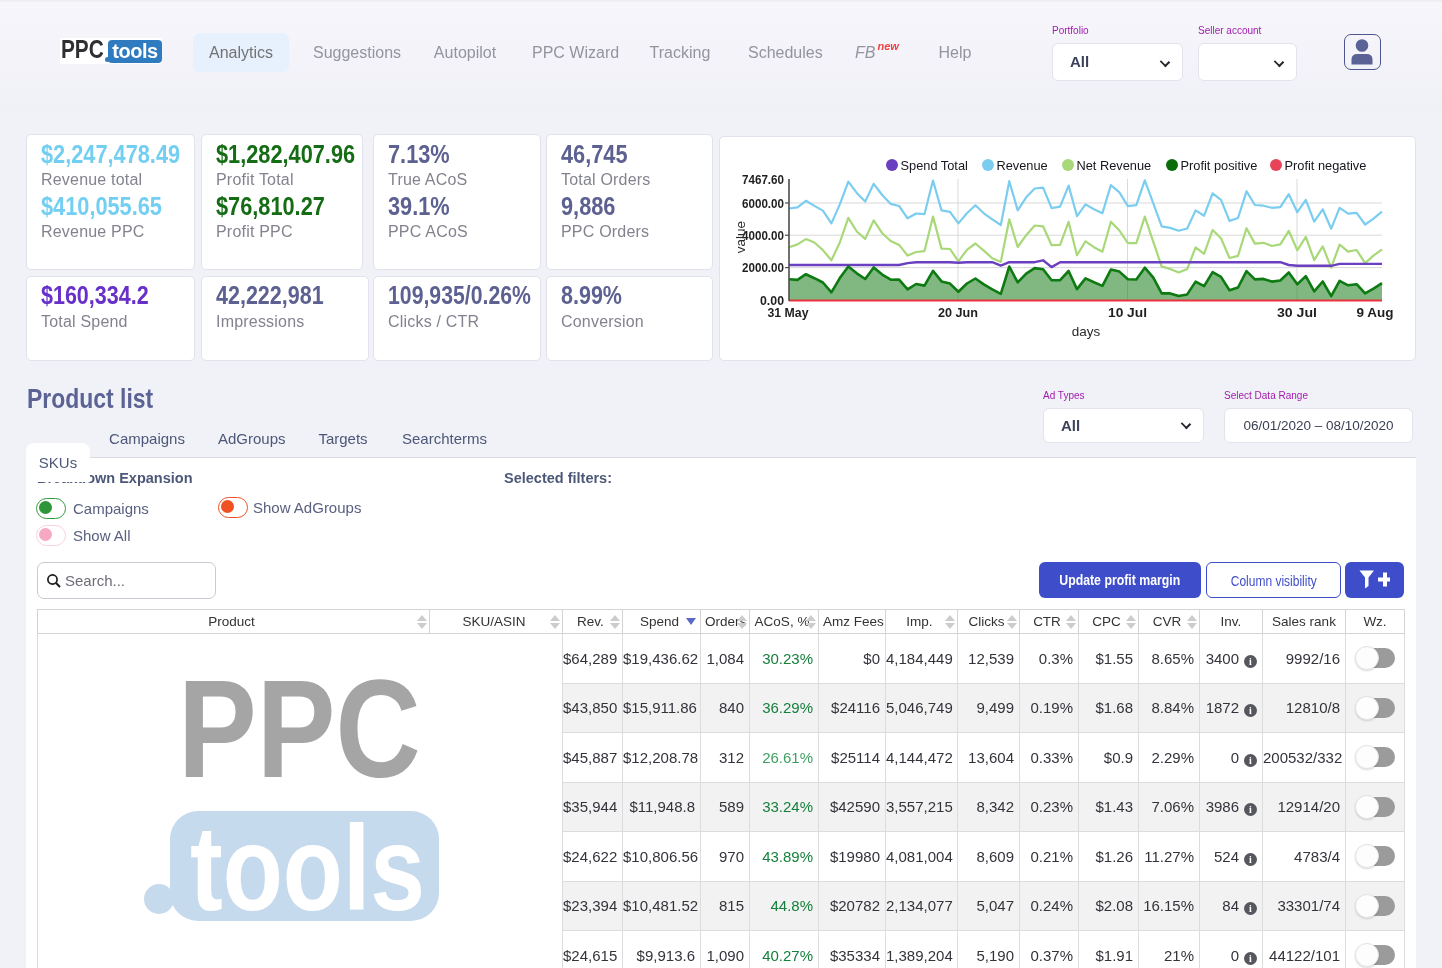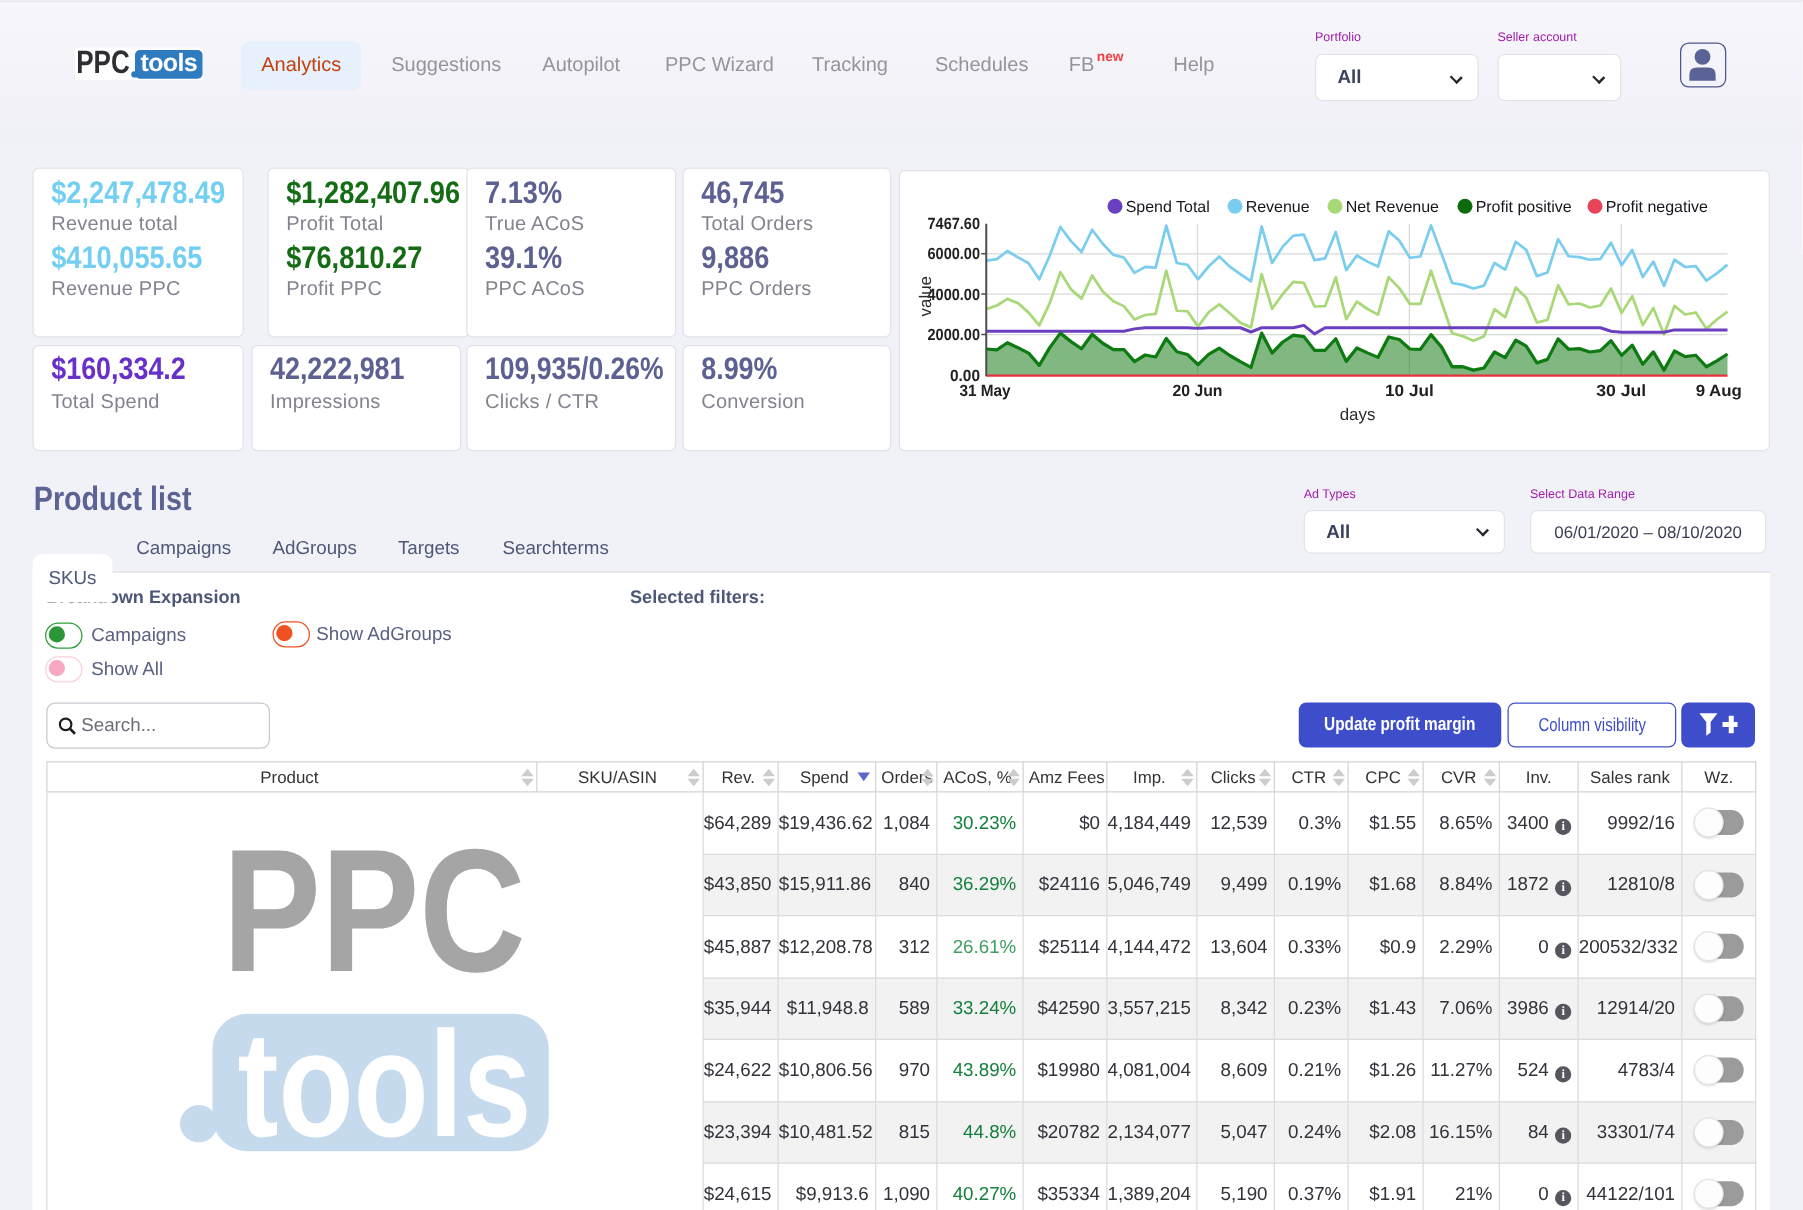--- a/index.html
+++ b/index.html
@@ -10,21 +10,21 @@
 
 #topline { position:absolute; left:0; top:0; width:1442px; height:1px; background:#c6c6cd; border-bottom:1px solid #ededf2; }
 #header { position:absolute; left:0; top:2px; width:1442px; height:110px;
   background:linear-gradient(#f6f6fb, #f0f0f7); }
 #logo { position:absolute; left:60px; top:38px; width:102px; height:26px; background:#fff; }
 #logo .ppc { position:absolute; left:1px; top:-4px; font-size:26px; font-weight:bold; color:#2f2f33; transform:scale(0.8,1); transform-origin:left top; }
 #logo .dot { position:absolute; left:45px; top:19px; width:5px; height:5px; border-radius:50%; background:#2e7bc0; }
 #logo .tools { position:absolute; left:48px; top:2px; width:54px; height:23px; background:#2e7bc0; border-radius:4px;
   color:#fff; font-size:20px; font-weight:bold; text-align:center; line-height:22px; letter-spacing:-0.5px; }
 .nav-item { position:absolute; top:33px; white-space:nowrap; height:39px; line-height:39px; font-size:16px; color:#94949f; text-align:center; }
-#nav-analytics { left:193px; width:96px; background:#e7f0fd; border-radius:7px; color:#c2410c; }
+#nav-analytics { left:193px; width:96px; background:#e7f0fd; border-radius:7px; color:#737373; }
 .nav-new { color:#f43f3f; font-size:11px; font-weight:bold; position:relative; top:-8px; left:2px; }
 .hdr-label { position:absolute; font-size:10px; color:#a21caf; }
 .hdr-select { position:absolute; background:#fff; border:1px solid #e3e3ec; border-radius:6px; height:38px;
   font-size:15px; color:#3c415c; font-weight:bold; line-height:36px; padding-left:17px; }
 .hdr-select .chev { position:absolute; right:13px; top:14px; width:8px; height:8px; border-right:2.2px solid #25252d; border-bottom:2.2px solid #25252d; transform:rotate(45deg) scale(1,0.85); }
 #userbtn { position:absolute; left:1344px; top:34px; width:37px; height:36px; border:1.5px solid #4d568e; border-radius:7px; background:none; }
 
 
 .card { position:absolute; background:#fff; border:1px solid #e2e2ec; border-radius:5px; }
 .sv { font-size:25px; font-weight:bold; transform:scale(0.87,1); transform-origin:left center; }
@@ -100,21 +100,21 @@
       <span class="ppc">PPC</span>
       <span class="dot"></span>
       <span class="tools">tools</span>
     </div>
   <div class="nav-item" id="nav-analytics">Analytics</div>
   <div class="nav-item" style="left:313px;width:82px;">Suggestions</div>
   <div class="nav-item" style="left:425px;width:80px;">Autopilot</div>
   <div class="nav-item" style="left:532px;width:82px;">PPC Wizard</div>
   <div class="nav-item" style="left:648px;width:64px;">Tracking</div>
   <div class="nav-item" style="left:748px;width:72px;">Schedules</div>
-  <div class="nav-item" style="left:855px;width:24px;">FB<span class="nav-new">new</span></div>
+  <div class="nav-item" style="left:855px;width:24px;font-style:italic;">FB<span class="nav-new">new</span></div>
   <div class="nav-item" style="left:932px;width:46px;">Help</div>
 
   <div class="hdr-label" style="left:1052px;top:25px;">Portfolio</div>
   <div class="hdr-select" style="left:1052px;top:43px;width:131px;">All<span class="chev"></span></div>
   <div class="hdr-label" style="left:1198px;top:25px;">Seller account</div>
   <div class="hdr-select" style="left:1198px;top:43px;width:99px;">
       <span class="chev"></span>
     </div>
   <div id="userbtn">
     <svg width="35" height="32" viewBox="0 0 35 32">
@@ -124,21 +124,21 @@
   </div>
 
   <div class="card" style="left:26px;top:134px;width:169px;height:136px;">
       <div class="pad">
     <div class="sv c-sky v1">$2,247,478.49</div>
         <div class="sl l1">Revenue total</div>
     <div class="sv c-sky v2">$410,055.65</div>
         <div class="sl l2">Revenue PPC</div>
       </div>
     </div>
-  <div class="card" style="left:214px;top:134px;width:162px;height:136px;">
+  <div class="card" style="left:201px;top:134px;width:162px;height:136px;">
       <div class="pad">
     <div class="sv c-green v1">$1,282,407.96</div>
         <div class="sl l1">Profit Total</div>
     <div class="sv c-green v2">$76,810.27</div>
         <div class="sl l2">Profit PPC</div>
       </div>
     </div>
   <div class="card" style="left:373px;top:134px;width:168px;height:136px;">
       <div class="pad">
     <div class="sv c-slate v1">7.13%</div>

